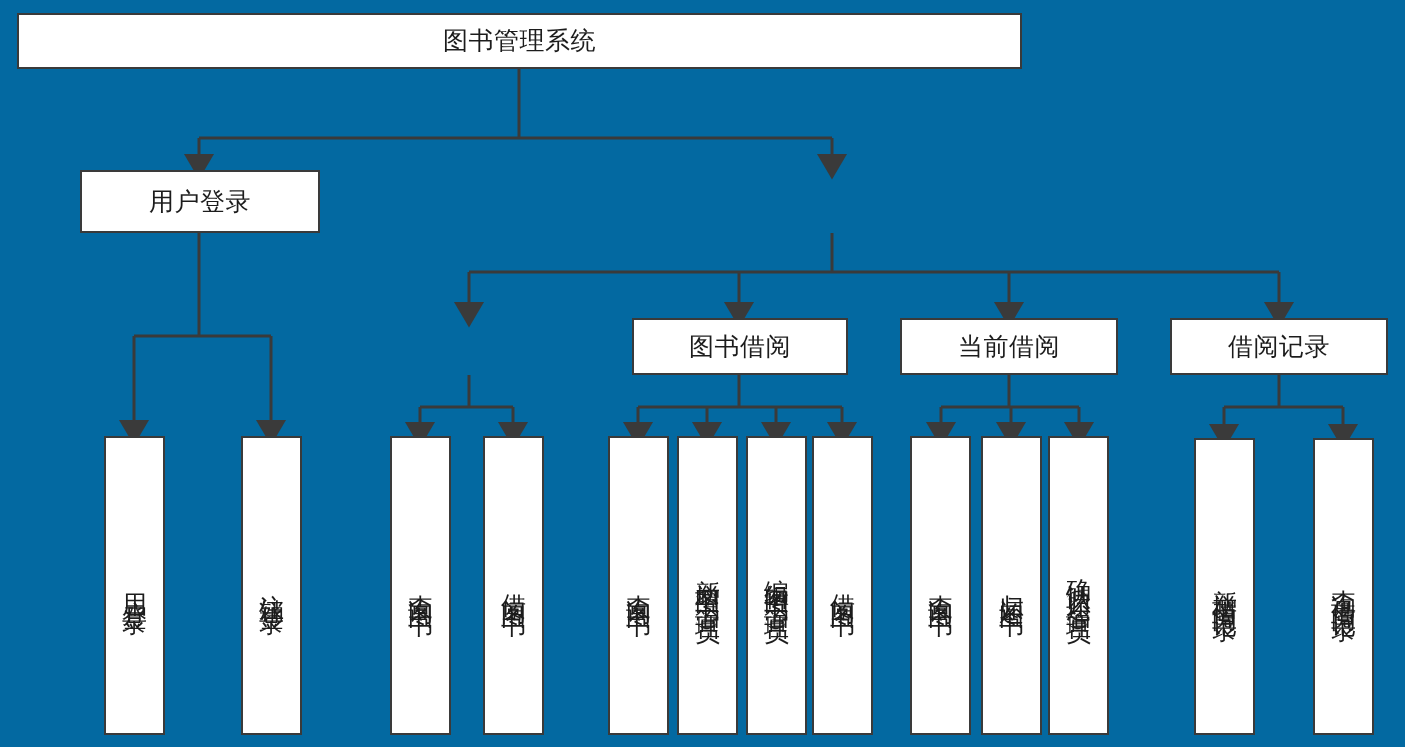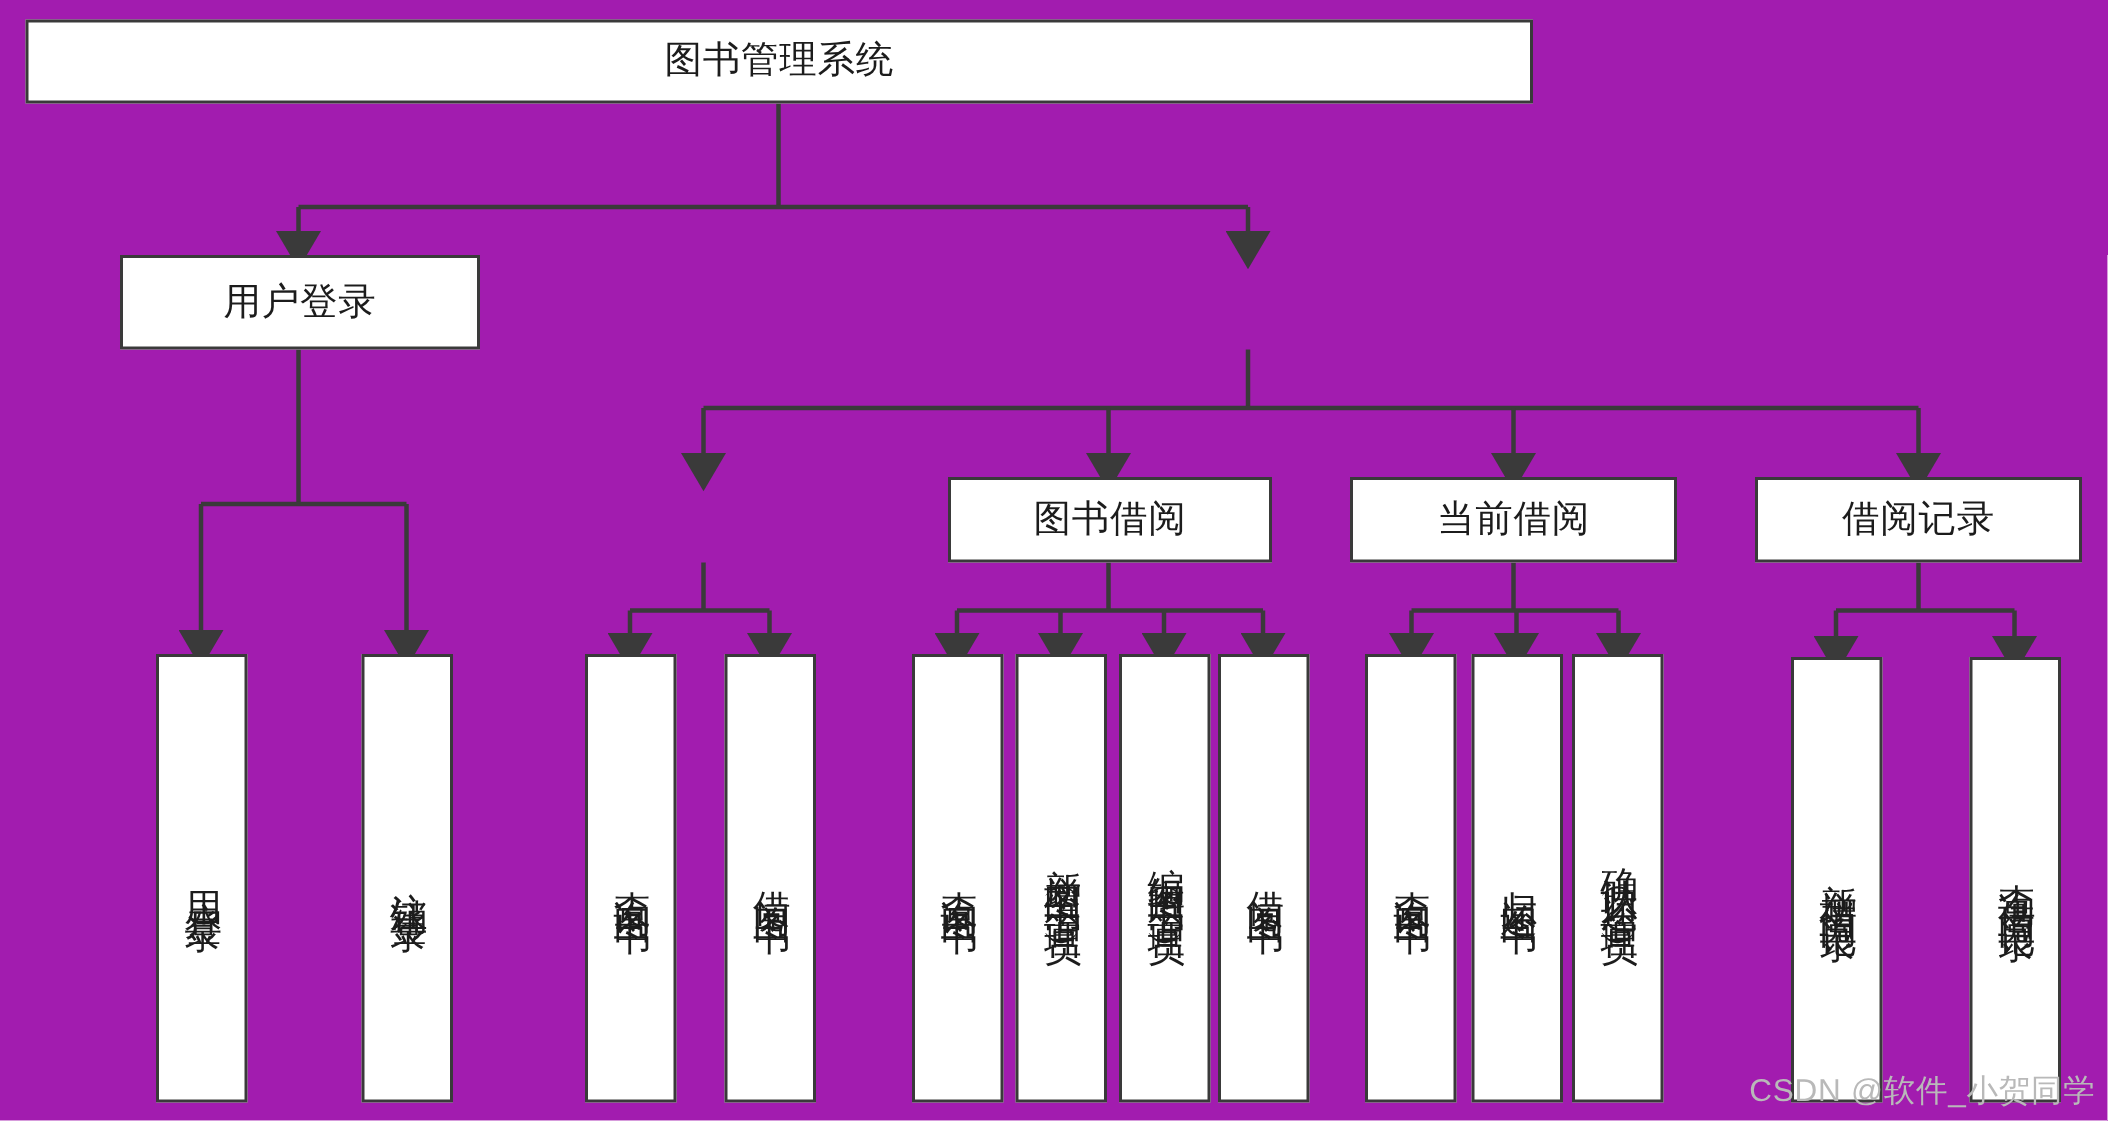--- a/index.html
+++ b/index.html
@@ -8,21 +8,21 @@
     padding: 0;
     background: #ffffff;
   }
   body {
     font-family: "Liberation Sans", "DejaVu Sans", sans-serif;
   }
   #diagram-root {
     position: relative;
     width: 1405px;
     height: 747px;
-    background: #a21caf;
+    background: #0369a1;
     overflow: hidden;
   }
   #edges-layer {
     position: absolute;
     left: 0;
     top: 0;
     width: 1405px;
     height: 747px;
     pointer-events: none;
   }
@@ -185,15 +185,14 @@
     <span class="node-label">确认归还（管理员）</span>
   </div>
 
   <div class="node vert" style="left:1194px; top:438px; width:61px; height:297px;">
     <span class="node-label">新增借阅记录</span>
   </div>
   <div class="node vert" style="left:1313px; top:438px; width:61px; height:297px;">
     <span class="node-label">查询借阅记录</span>
   </div>
 
-  <div class="watermark">CSDN @软件_小贺同学</div>
 
 </div>
 
 </body></html>

